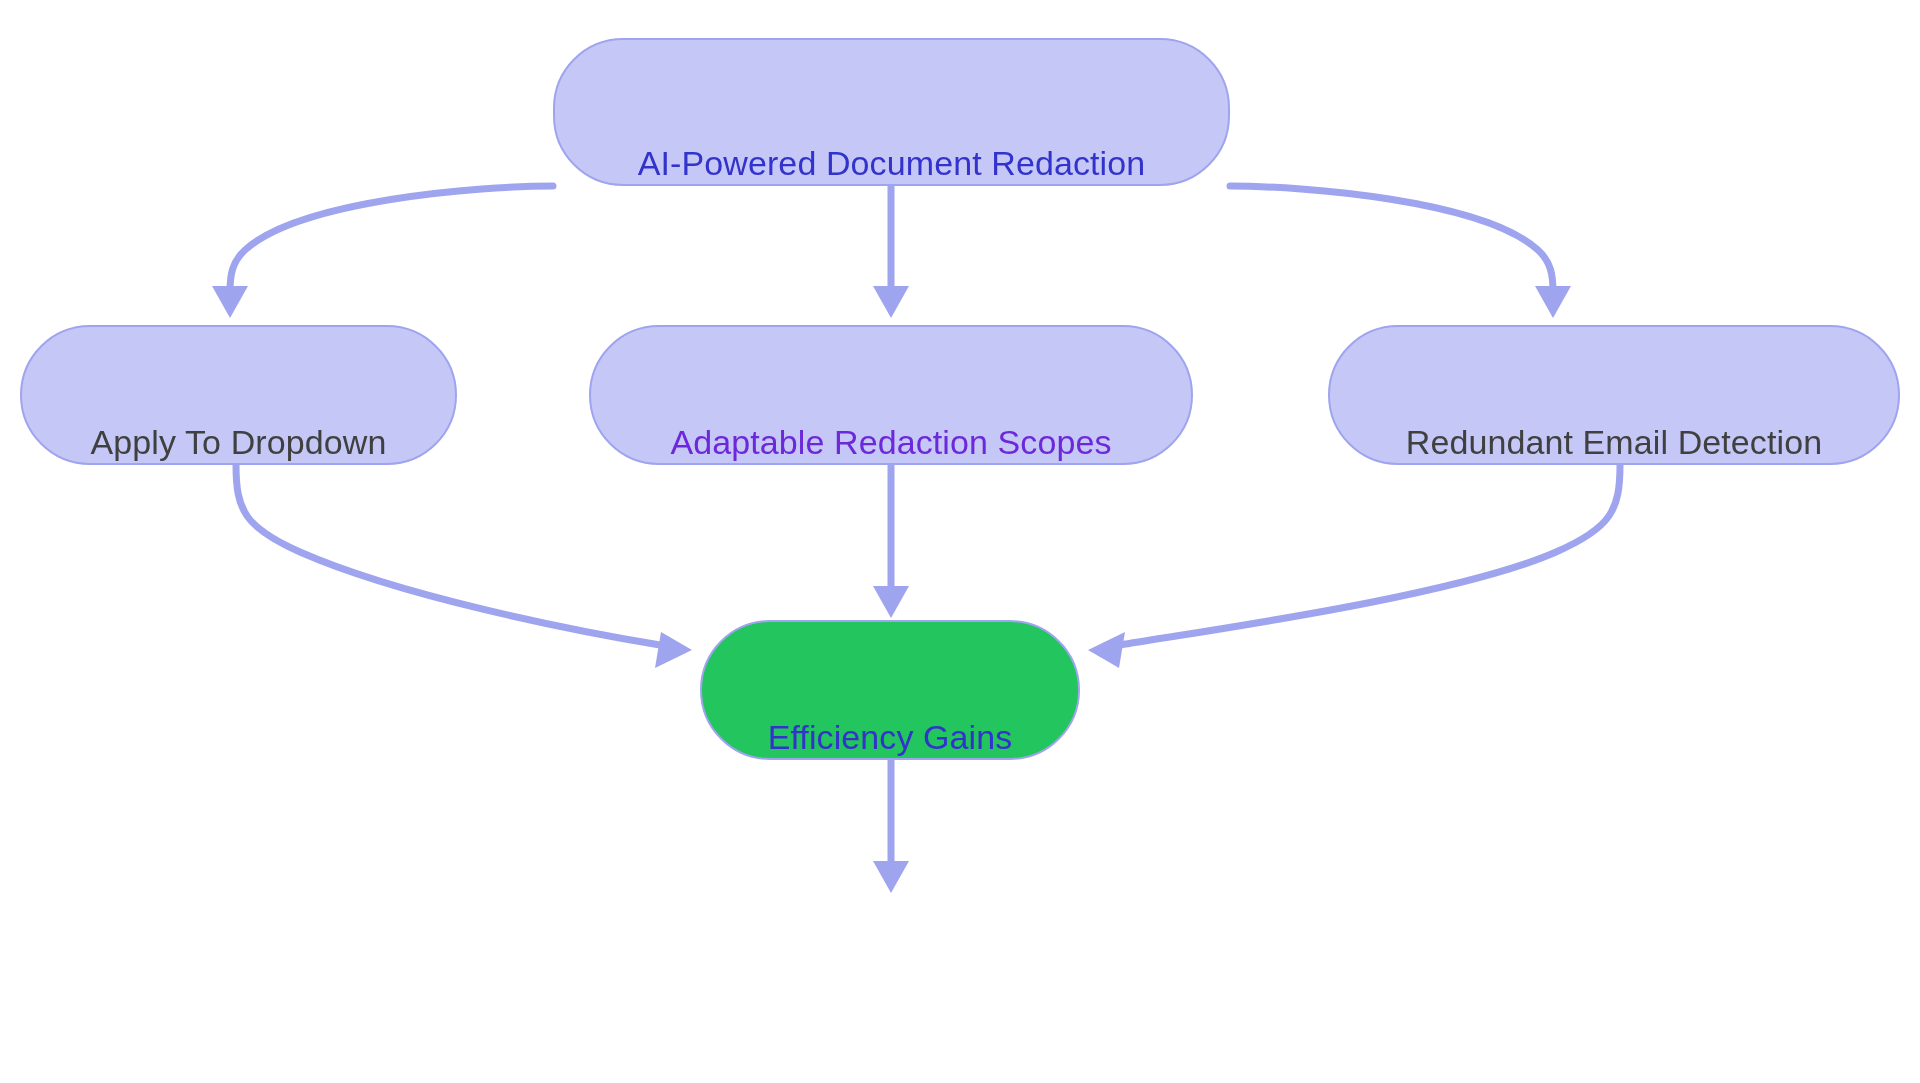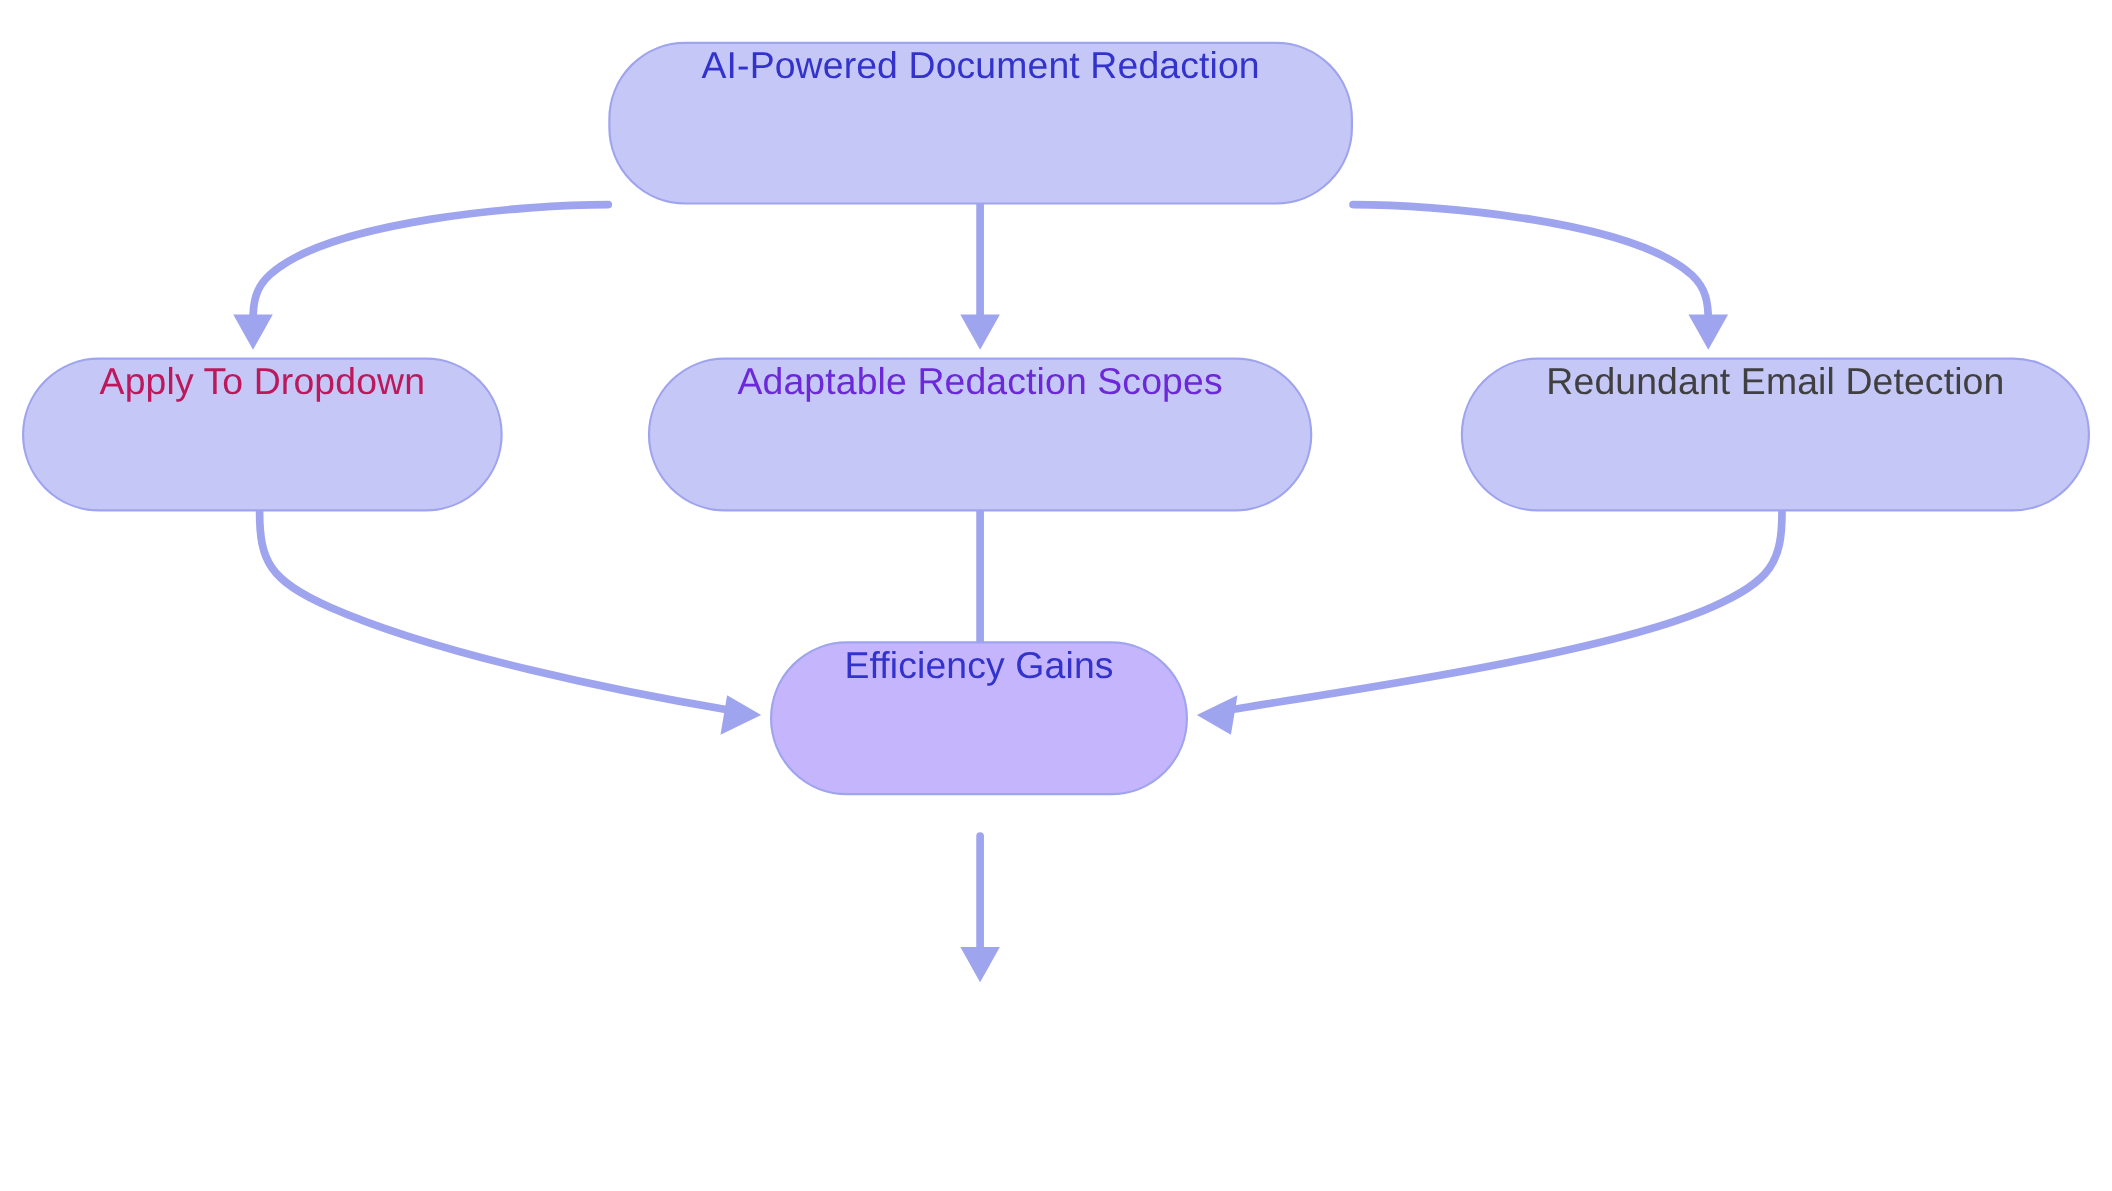--- a/index.html
+++ b/index.html
@@ -25,21 +25,21 @@
     left: 0;
     top: 0;
     width: 1920px;
     height: 1083px;
     pointer-events: none;
   }
   .flow-node {
     position: absolute;
     box-sizing: border-box;
     display: flex;
-    align-items: flex-start;
+    align-items: flex-end;
     justify-content: center;
     background: #c5c8f7;
     border: 2px solid #701a75;
     border-radius: 70px;
     text-align: center;
     padding: 0 28px;
   }
   .flow-node .node-label {
     color: #3333cc;
     font-size: 34px;
@@ -90,29 +90,29 @@
       <path d="M 891,760 L 891,868" fill="none" stroke="#9fa4ee" stroke-width="7" stroke-linecap="round"></path>
       <polygon points="891,893 873,861 909,861" fill="#9fa4ee"></polygon>
     </g>
   </svg>
 
   <div class="flow-node" style="left: 553px; top: 38px; width: 677px; height: 148px; background: rgb(197, 200, 247); border-color: rgb(159, 164, 238);">
     <span class="node-label" style="color: rgb(51, 51, 204);">AI-Powered Document Redaction</span>
   </div>
 
   <div class="flow-node" style="left: 20px; top: 325px; width: 437px; height: 140px; background: rgb(197, 200, 247); border-color: rgb(159, 164, 238);">
-    <span class="node-label" style="color: #be185d;">Apply To Dropdown</span>
+    <span class="node-label" style="color: #404040;">Apply To Dropdown</span>
   </div>
 
   <div class="flow-node" style="left: 589px; top: 325px; width: 604px; height: 140px; background: rgb(197, 200, 247); border-color: rgb(159, 164, 238);">
     <span class="node-label" style="color: #6d28d9;">Adaptable Redaction Scopes</span>
   </div>
 
   <div class="flow-node" style="left: 1328px; top: 325px; width: 572px; height: 140px; background: rgb(197, 200, 247); border-color: rgb(159, 164, 238);">
     <span class="node-label" style="color: #404040;">Redundant Email Detection</span>
   </div>
 
-  <div class="flow-node" style="left: 700px; top: 583px; width: 380px; height: 140px; background: #c4b5fd; border-color: rgb(159, 164, 238);">
+  <div class="flow-node" style="left: 700px; top: 620px; width: 380px; height: 140px; background: #22c55e; border-color: rgb(159, 164, 238);">
     <span class="node-label" style="color: rgb(51, 51, 204);">Efficiency Gains</span>
   </div>
 
 
 </div>
 
 </body></html>

